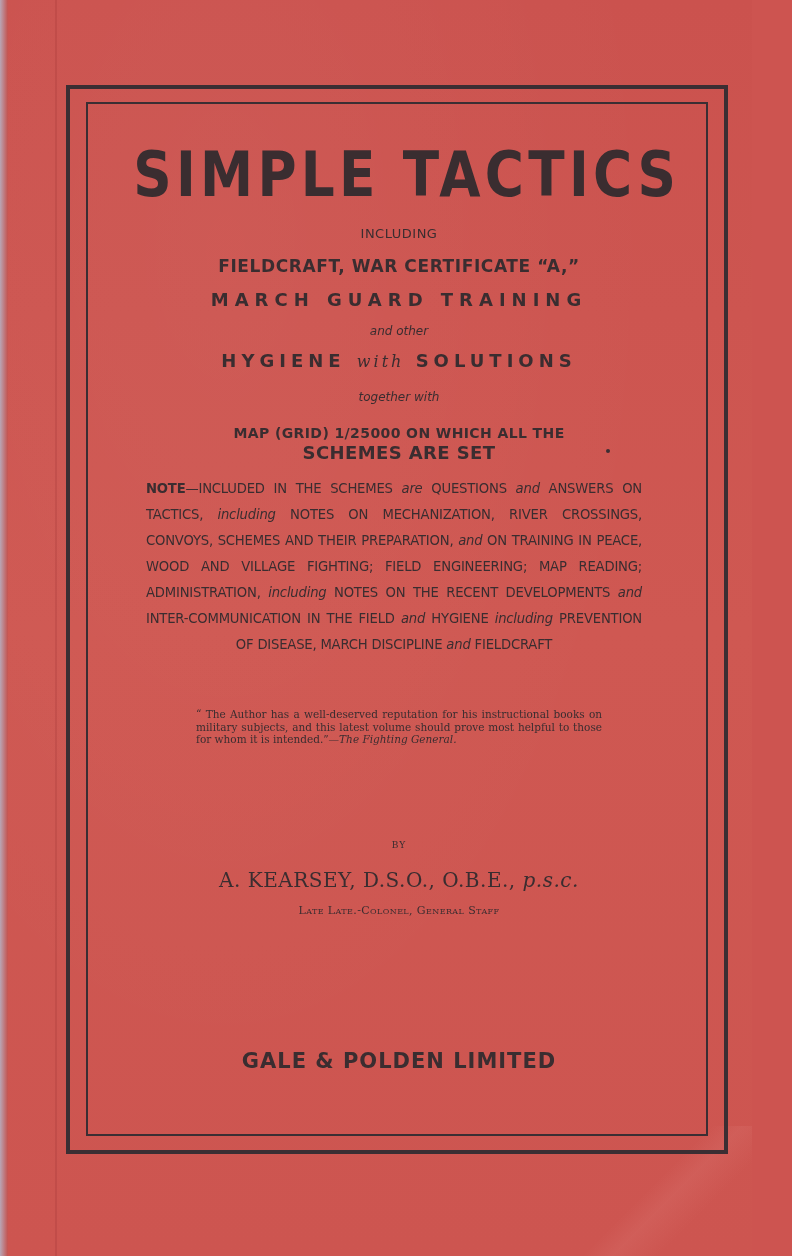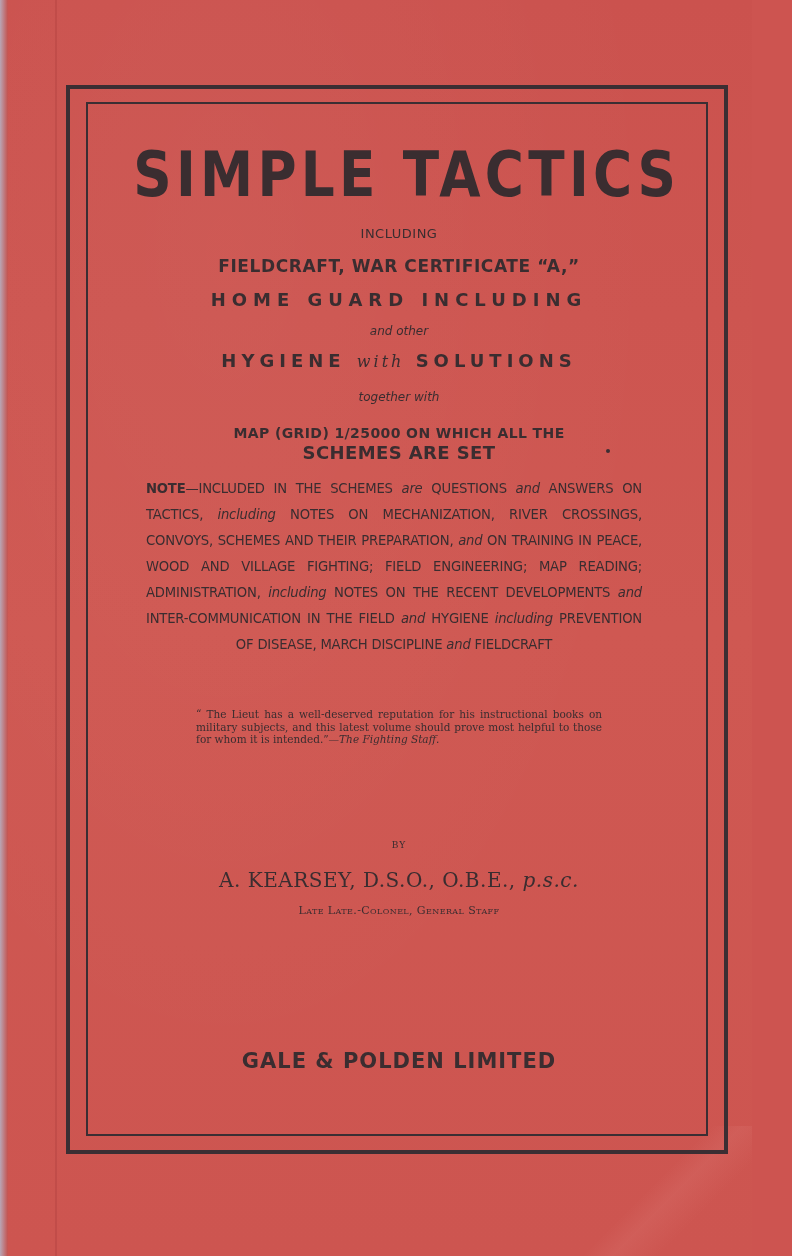--- a/index.html
+++ b/index.html
@@ -77,38 +77,38 @@
   <div class="spine-left"></div>
   <div class="fold-line"></div>
   <div class="crease"></div>
 
   <div class="frame-outer"></div>
   <div class="frame-inner"></div>
 
   <div class="line title">SIMPLE TACTICS</div>
   <div class="line including">INCLUDING</div>
   <div class="line fieldcraft">FIELDCRAFT, WAR CERTIFICATE “A,”</div>
-  <div class="line homeguard">HOME GUARD INCLUDING</div>
+  <div class="line homeguard">MARCH GUARD TRAINING</div>
   <div class="line andother">and other</div>
   <div class="line schemes">
     <span>HYGIENE</span>
     <span class="with">with</span>
     <span>SOLUTIONS</span>
   </div>
   <div class="line together">together with</div>
   <div class="line map1">MAP (GRID) 1/25000 ON WHICH ALL THE</div>
   <div class="line map2">SCHEMES ARE SET</div>
   <div class="dot"></div>
 
   <div class="note">
     <b>NOTE</b><span id="note-body"><span>—INCLUDED IN THE SCHEMES </span><i>are</i><span> QUESTIONS </span><i>and</i><span> ANSWERS ON TACTICS, </span><i>including</i><span> NOTES ON MECHANIZATION, RIVER CROSSINGS, CONVOYS, SCHEMES AND THEIR PREPARATION, </span><i>and</i><span> ON TRAINING IN PEACE, WOOD AND VILLAGE FIGHTING; FIELD ENGINEERING; MAP READING; ADMINISTRATION, </span><i>including</i><span> NOTES ON THE RECENT DEVELOPMENTS </span><i>and</i><span> INTER-COMMUNICATION IN THE FIELD </span><i>and</i><span> HYGIENE </span><i>including</i><span> PREVENTION OF DISEASE, MARCH DISCIPLINE </span><i>and</i><span> FIELDCRAFT</span></span>
   </div>
 
   <div class="quote">
-    <span>“ The Lieut has a well-deserved reputation for his instructional books on military subjects, and this latest volume should prove most helpful to those for whom it is intended.”</span><i>—The Fighting Staff.</i>
+    <span>“ The Author has a well-deserved reputation for his instructional books on military subjects, and this latest volume should prove most helpful to those for whom it is intended.”</span><i>—The Fighting General.</i>
   </div>
 
   <div class="line by">BY</div>
   <div class="line author">
     <span>A. KEARSEY, D.S.O., O.B.E.,</span>
     <i>p.s.c.</i>
   </div>
   <div class="line rank">Late Late.-Colonel, General Staff</div>
   <div class="line publisher">GALE &amp; POLDEN LIMITED</div>
 </div>

